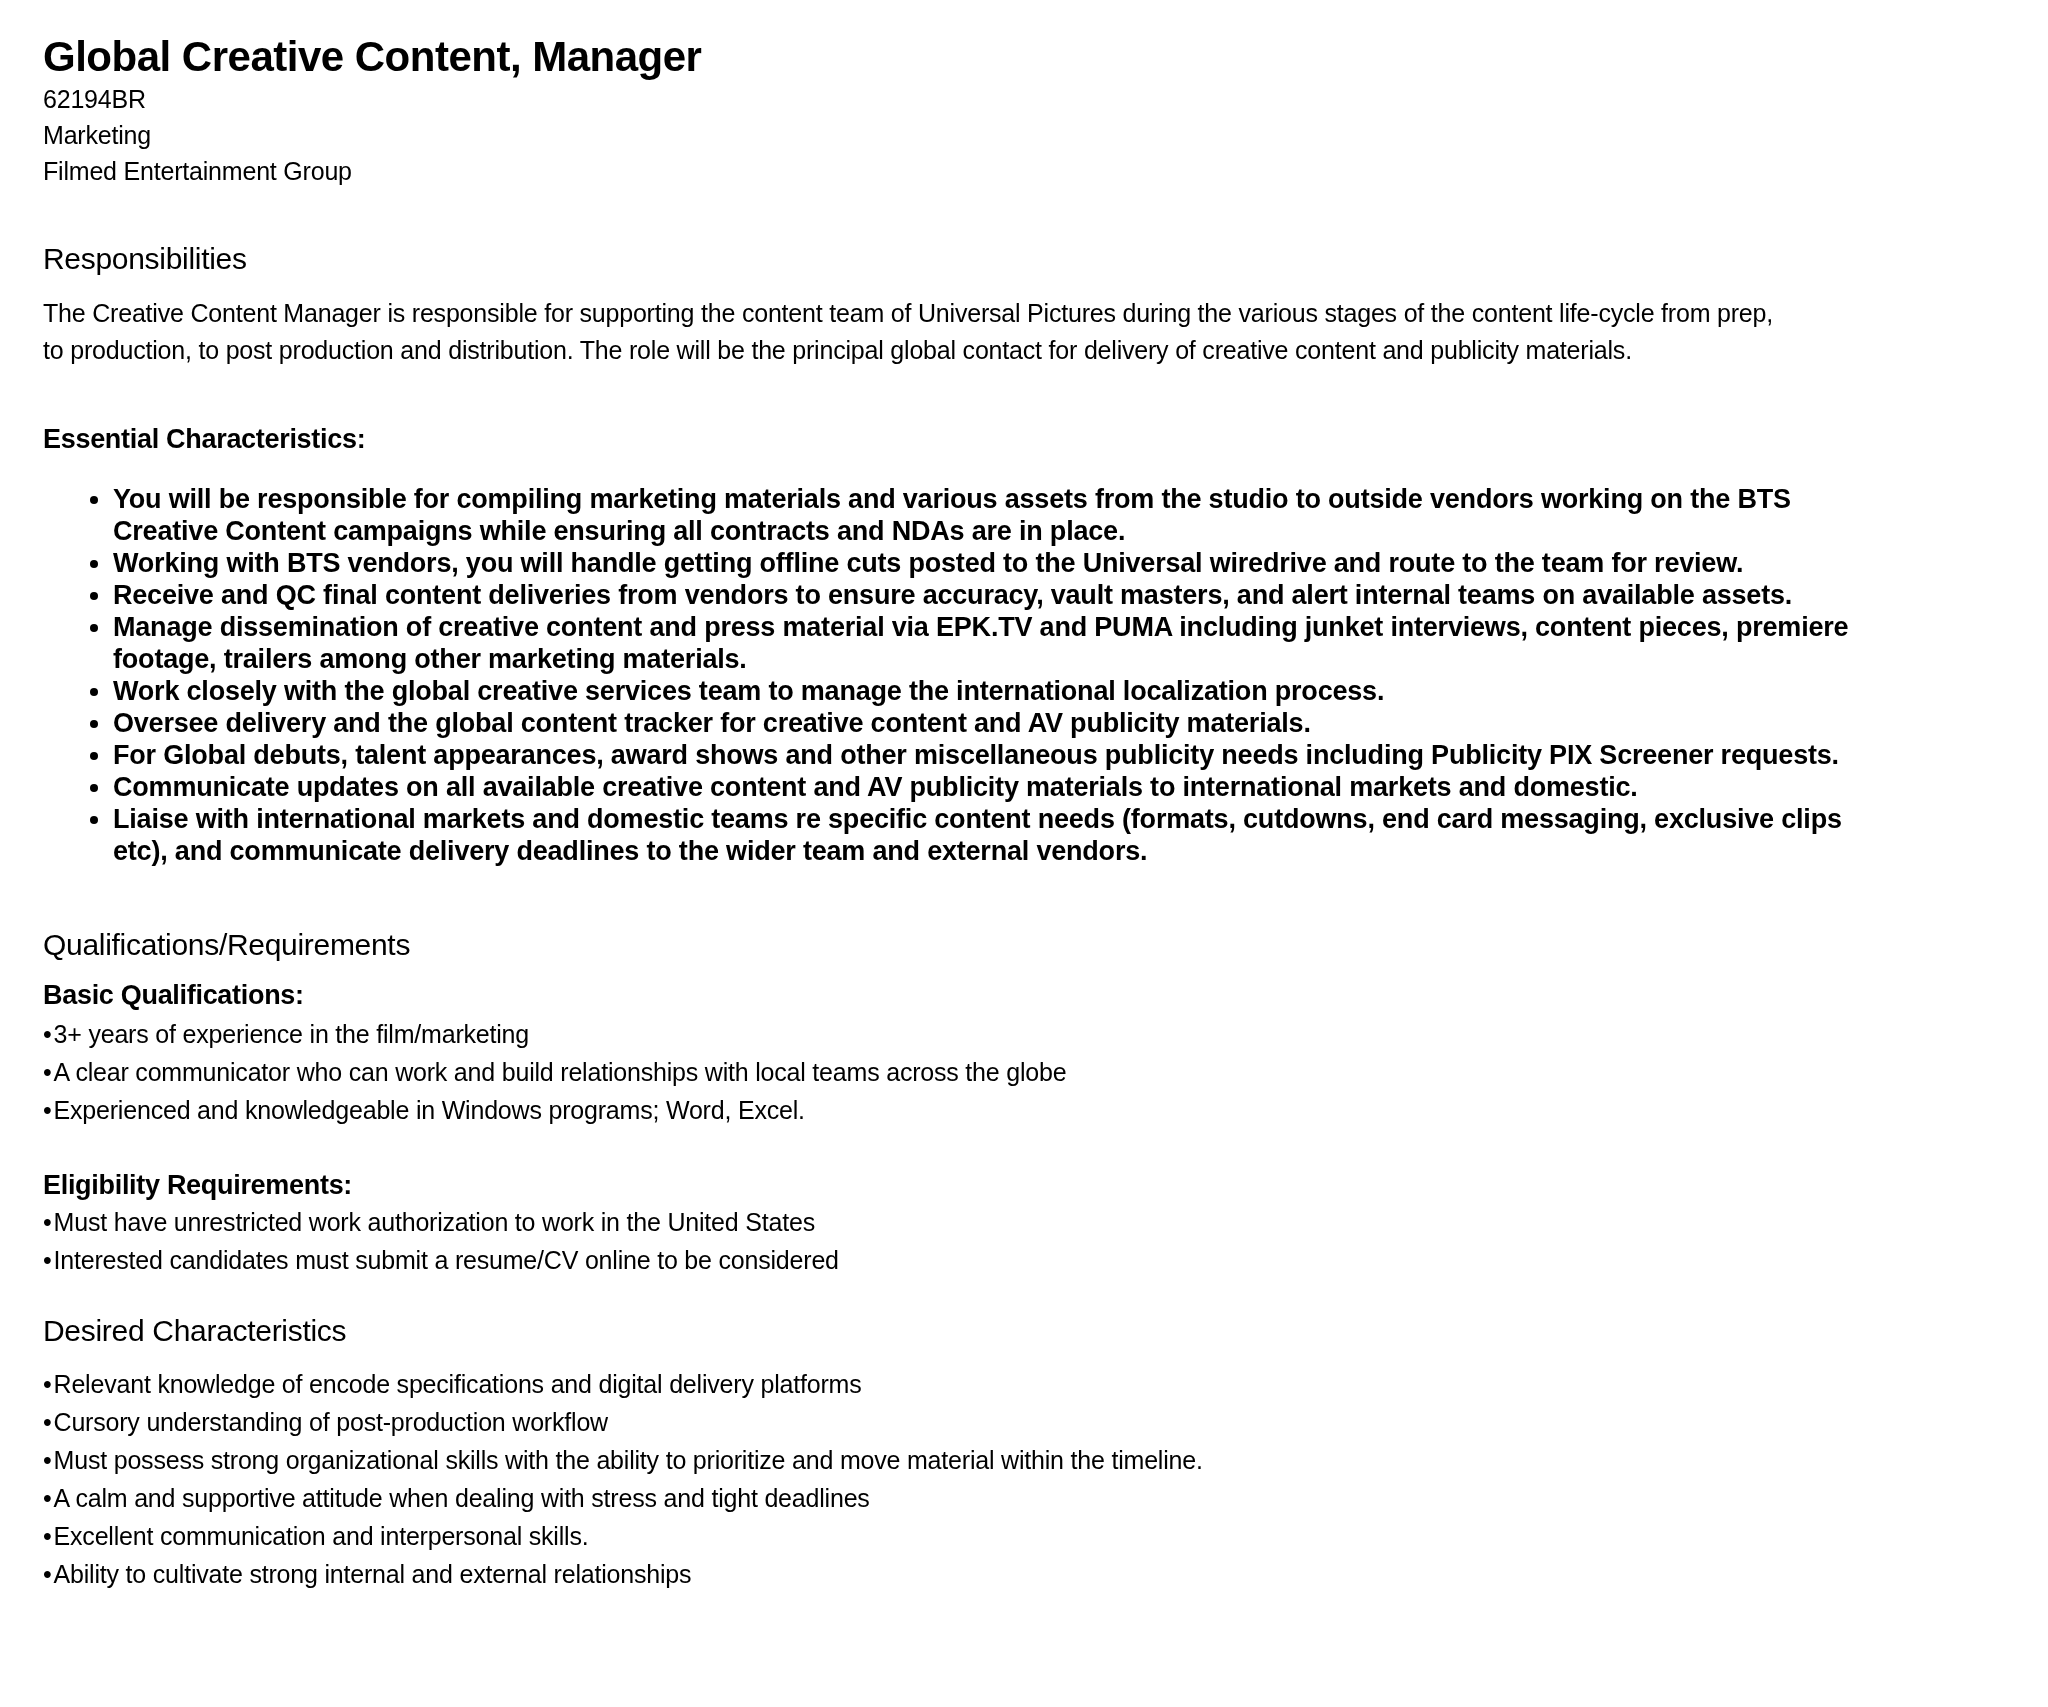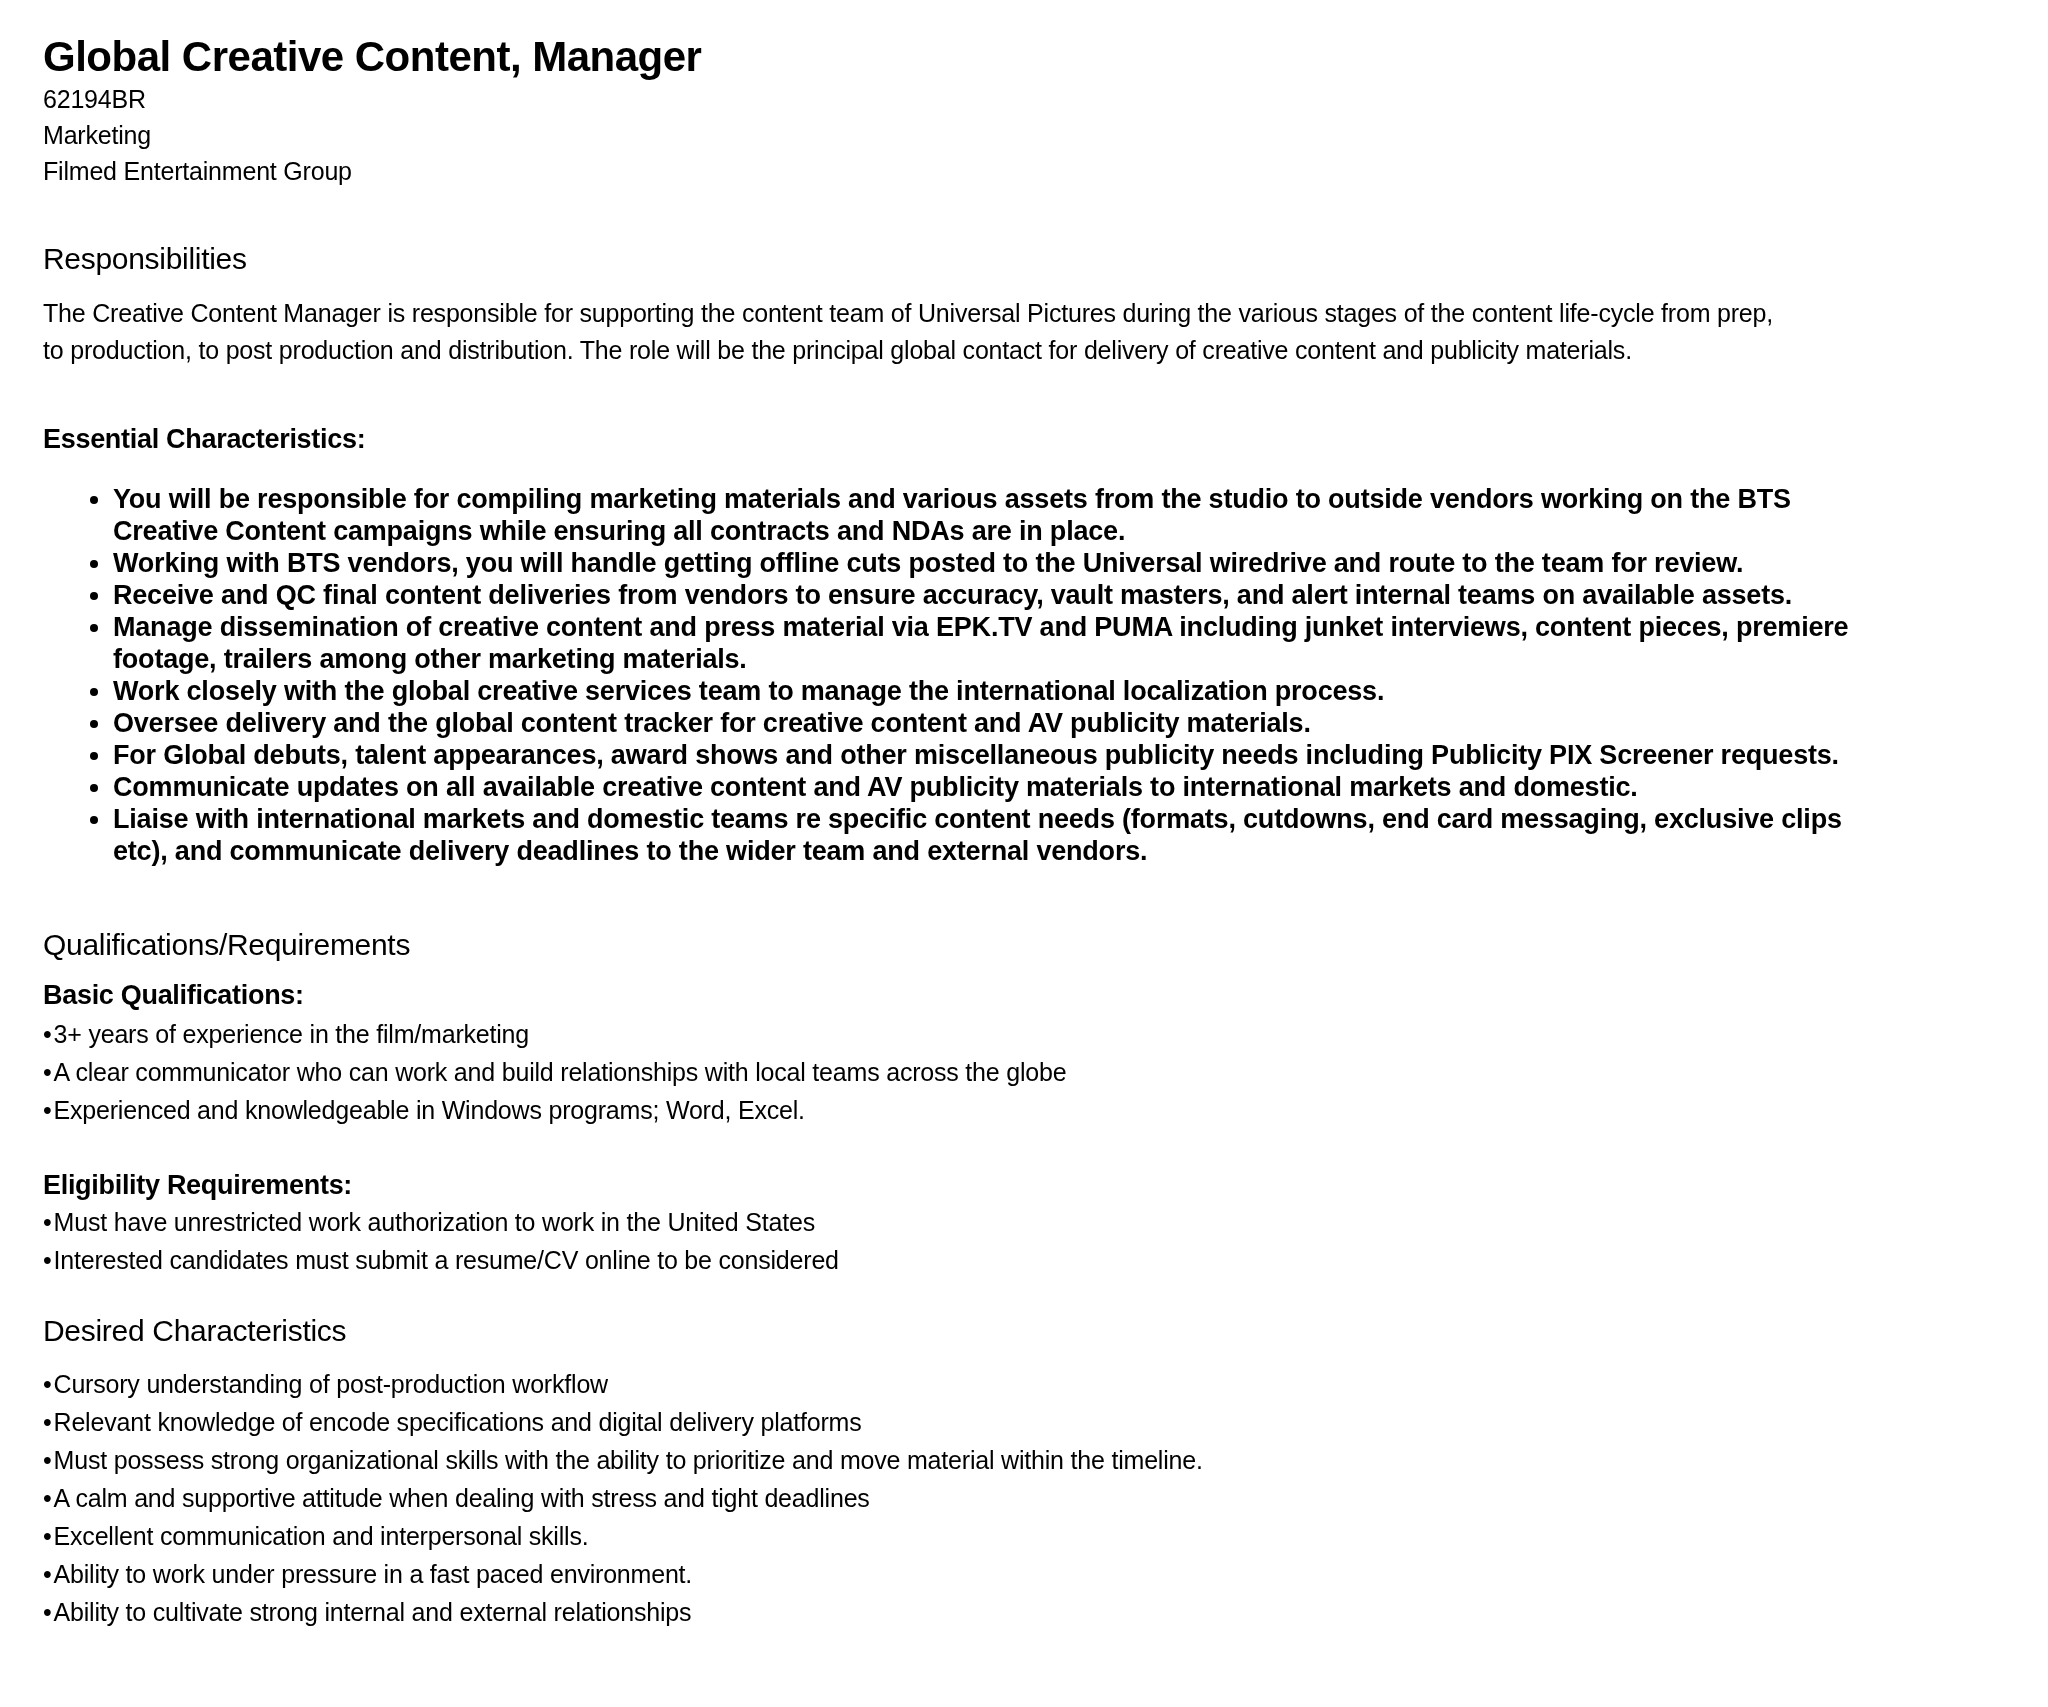--- a/index.html
+++ b/index.html
@@ -150,28 +150,27 @@
 
       <div class="flat-item">Must have unrestricted work authorization to work in the United States</div>
 
       <div class="flat-item">Interested candidates must submit a resume/CV online to be considered</div>
     </div>
 
   <h2 class="sec-heading" id="desired-heading">Desired Characteristics</h2>
 
   <div class="flat-list" id="desired-list">
 
+      <div class="flat-item">Relevant knowledge of encode specifications and digital delivery platforms</div>
+
       <div class="flat-item">Cursory understanding of post-production workflow</div>
-
-      <div class="flat-item">Relevant knowledge of encode specifications and digital delivery platforms</div>
 
       <div class="flat-item">Must possess strong organizational skills with the ability to prioritize and move material within the timeline.</div>
 
       <div class="flat-item">A calm and supportive attitude when dealing with stress and tight deadlines</div>
 
       <div class="flat-item">Excellent communication and interpersonal skills.</div>
 
-      <div class="flat-item">Ability to work under pressure in a fast paced environment.</div>
 
       <div class="flat-item">Ability to cultivate strong internal and external relationships</div>
     </div>
 
 </div>
 
 </body></html>

